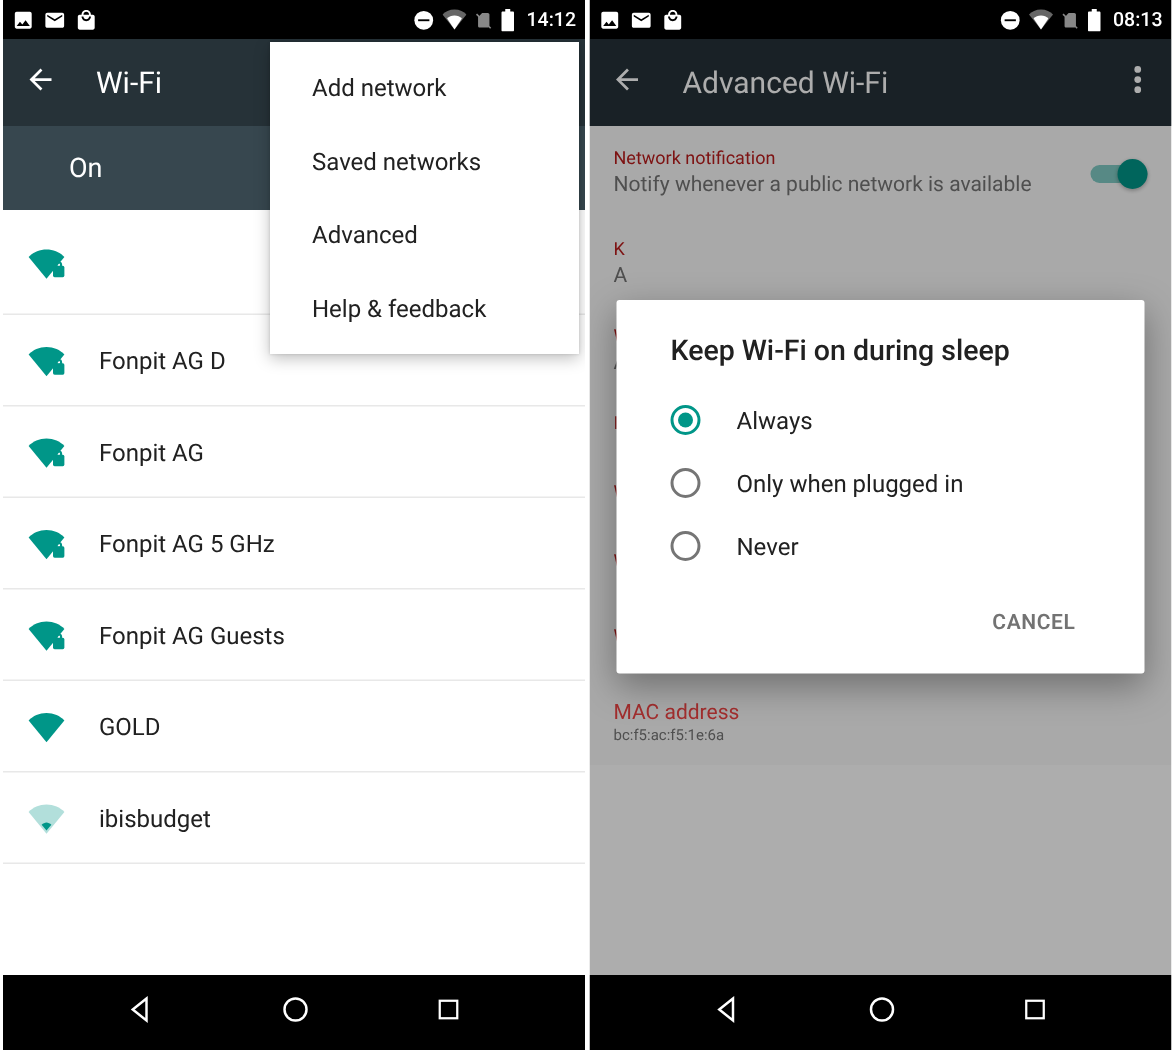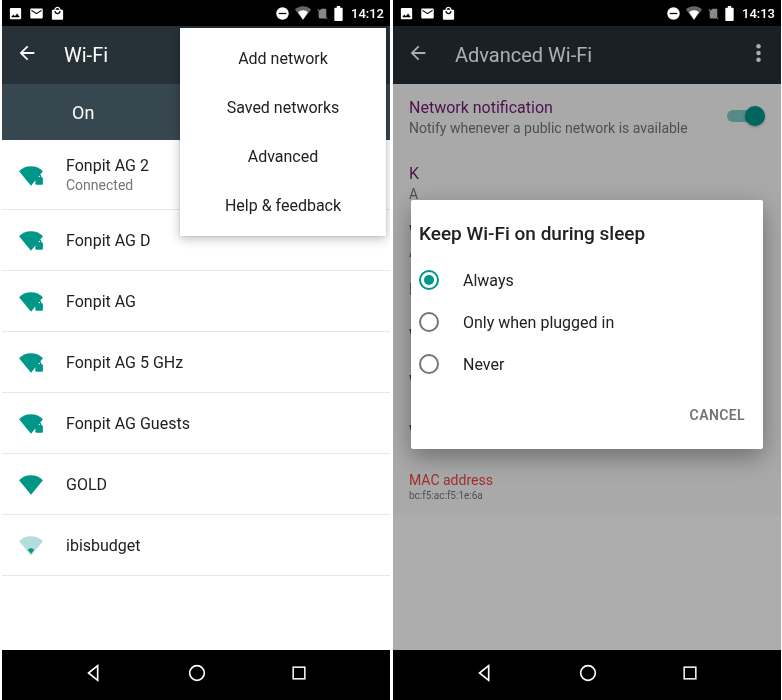--- a/index.html
+++ b/index.html
@@ -19,32 +19,32 @@
 .toggle-row { height: 56px; background: #37474f; display: flex; align-items: center; padding: 0 22px; color: #fff; font-size: 18px; }
 .wifi-list { background: #fff; }
 .wifi-item { display: flex; align-items: center; height: 61px; border-bottom: 1px solid #e8e8e8; padding: 0 16px; }
 .wifi-item.first { height: 70px; }
 .wifi-icon { width: 48px; display: flex; justify-content: flex-start; }
 .wifi-text { display: flex; flex-direction: column; }
 .wifi-name { font-size: 16px; color: #212121; }
 .wifi-sub { font-size: 14px; color: #757575; margin-top: 2px; }
 .nav-bar { position: absolute; bottom: 0; left: 0; right: 0; height: 50px; background: #000; display: flex; align-items: center; justify-content: space-around; padding: 0 40px; }
 .popup-menu { position: absolute; top: 28px; right: 4px; width: 206px; background: #fff; box-shadow: 0 3px 10px rgba(0,0,0,.25), 0 0 2px rgba(0,0,0,.15); padding: 6px 0; z-index: 10; }
-.menu-item { padding: 15px 28px; font-size: 16px; color: #212121; text-align: center; }
+.menu-item { padding: 15px 28px; font-size: 16px; color: #212121; }
 .scrim { position: absolute; inset: 0; background: rgba(0,0,0,.32); z-index: 5; }
 .adv-list { background: #fafafa; }
 .adv-item { padding: 14px 16px; border-bottom: none; }
-.adv-title { font-size: 16px; color: #701a75; }
+.adv-title { font-size: 12px; color: #b91c1c; }
 .adv-sub { font-size: 14px; color: #757575; margin-top: 3px; }
 .notif-row { display: flex; align-items: flex-start; padding: 14px 16px; }
 .notif-body { flex: 1; padding-right: 10px; }
 .switch { width: 38px; height: 20px; position: relative; margin-top: 8px; }
 .switch-track { position: absolute; top: 4px; left: 0; right: 0; height: 12px; border-radius: 7px; background: #80cbc4; }
 .switch-thumb { position: absolute; right: 0; top: 0; width: 20px; height: 20px; border-radius: 50%; background: #009688; box-shadow: 0 1px 3px rgba(0,0,0,.3); }
-.dialog { position: absolute; left: 18px; right: 18px; top: 200px; background: #fff; border-radius: 2px; box-shadow: 0 8px 24px rgba(0,0,0,.35); padding: 22px 8px 10px; z-index: 10; }
+.dialog { position: absolute; left: 18px; right: 18px; top: 200px; background: #fff; border-radius: 2px; box-shadow: 0 8px 24px rgba(0,0,0,.35); padding: 22px 36px 10px; z-index: 10; }
 .dialog-title { font-size: 19px; font-weight: 500; color: #212121; margin-bottom: 14px; }
 .radio-row { display: flex; align-items: center; padding: 11px 0; }
 .radio { width: 20px; height: 20px; border: 2px solid #757575; border-radius: 50%; margin-right: 24px; position: relative; flex-shrink: 0; }
 .radio.checked { border-color: #009688; }
 .radio.checked::after { content: ''; position: absolute; inset: 3px; border-radius: 50%; background: #009688; }
 .radio-label { font-size: 16px; color: #212121; }
 .dialog-actions { display: flex; justify-content: flex-end; margin-top: 14px; padding-bottom: 8px; }
 .dialog-btn { color: #737373; font-size: 14px; font-weight: 600; letter-spacing: .4px; padding: 8px 10px; }
 .mac-block { padding: 14px 16px; }
 .mac-label { font-size: 14px; color: #ef4444; }
@@ -100,35 +100,31 @@
   </div>
 
   <div class="app-bar">
     <span class="back-arrow"><svg width="22" height="22" viewBox="0 0 24 24" fill="#fff">
           <path d="M20 11H7.8l5.6-5.6L12 4l-8 8 8 8 1.4-1.4L7.8 13H20z"></path>
         </svg></span>
     <span class="app-title">Wi-Fi</span>
   </div>
 
   <div class="toggle-row">
-    <span style="margin-left:48px;">On</span>
+    <span style="margin-left:22px;">On</span>
   </div>
 
   <div class="wifi-list">
     <div class="wifi-item first">
       <div class="wifi-icon">
           <svg width="26" height="22" viewBox="0 0 24 20">
             <path fill="#009688" d="M12 2C7.6 2 3.6 3.8 1 6.6L12 20 23 6.6C20.4 3.8 16.4 2 12 2z"></path>
             <rect x="16" y="12" width="7" height="7" rx="1" fill="#009688"></rect>
             <rect x="18" y="10" width="3" height="3" rx="1.5" fill="none" stroke="#009688" stroke-width="1.3"></rect>
           </svg>
-        </div>
-      <div class="wifi-text">
-          <span class="wifi-name">Fonpit AG 2</span>
-          <span class="wifi-sub">Connected</span>
         </div>
     </div>
     <div class="wifi-item">
       <div class="wifi-icon">
           <svg width="26" height="22" viewBox="0 0 24 20">
             <path fill="#009688" d="M12 2C7.6 2 3.6 3.8 1 6.6L12 20 23 6.6C20.4 3.8 16.4 2 12 2z"></path>
             <rect x="16" y="12" width="7" height="7" rx="1" fill="#009688"></rect>
             <rect x="18" y="10" width="3" height="3" rx="1.5" fill="none" stroke="#009688" stroke-width="1.3"></rect>
           </svg>
         </div>
@@ -250,21 +246,21 @@
       <span class="status-icon">
           <svg width="13" height="15" viewBox="0 0 24 24" fill="#888">
             <path d="M19 5c0-1.1-.9-2-2-2h-7L7 6v2l12 12V5zM3.8 3.8L2.4 5.2 5 7.8V19c0 1.1.9 2 2 2h10c.4 0 .7-.1 1-.3l1.8 1.8 1.4-1.4L3.8 3.8z"></path>
           </svg>
         </span>
       <span class="status-icon">
           <svg width="9" height="15" viewBox="0 0 10 18" fill="#fff">
             <path d="M3 0h4v2h2c.6 0 1 .4 1 1v14c0 .6-.4 1-1 1H1c-.6 0-1-.4-1-1V3c0-.6.4-1 1-1h2V0z"></path>
           </svg>
         </span>
-      <span class="clock">14:13</span>
+      <span class="clock">08:13</span>
     </div>
   </div>
 
   <div class="app-bar">
     <span class="back-arrow"><svg width="22" height="22" viewBox="0 0 24 24" fill="#fff">
           <path d="M20 11H7.8l5.6-5.6L12 4l-8 8 8 8 1.4-1.4L7.8 13H20z"></path>
         </svg></span>
     <span class="app-title">Advanced Wi-Fi</span>
     <span class="more-dots"><svg width="5" height="18" viewBox="0 0 4 16" fill="#fff">
           <circle cx="2" cy="2" r="2"></circle>

